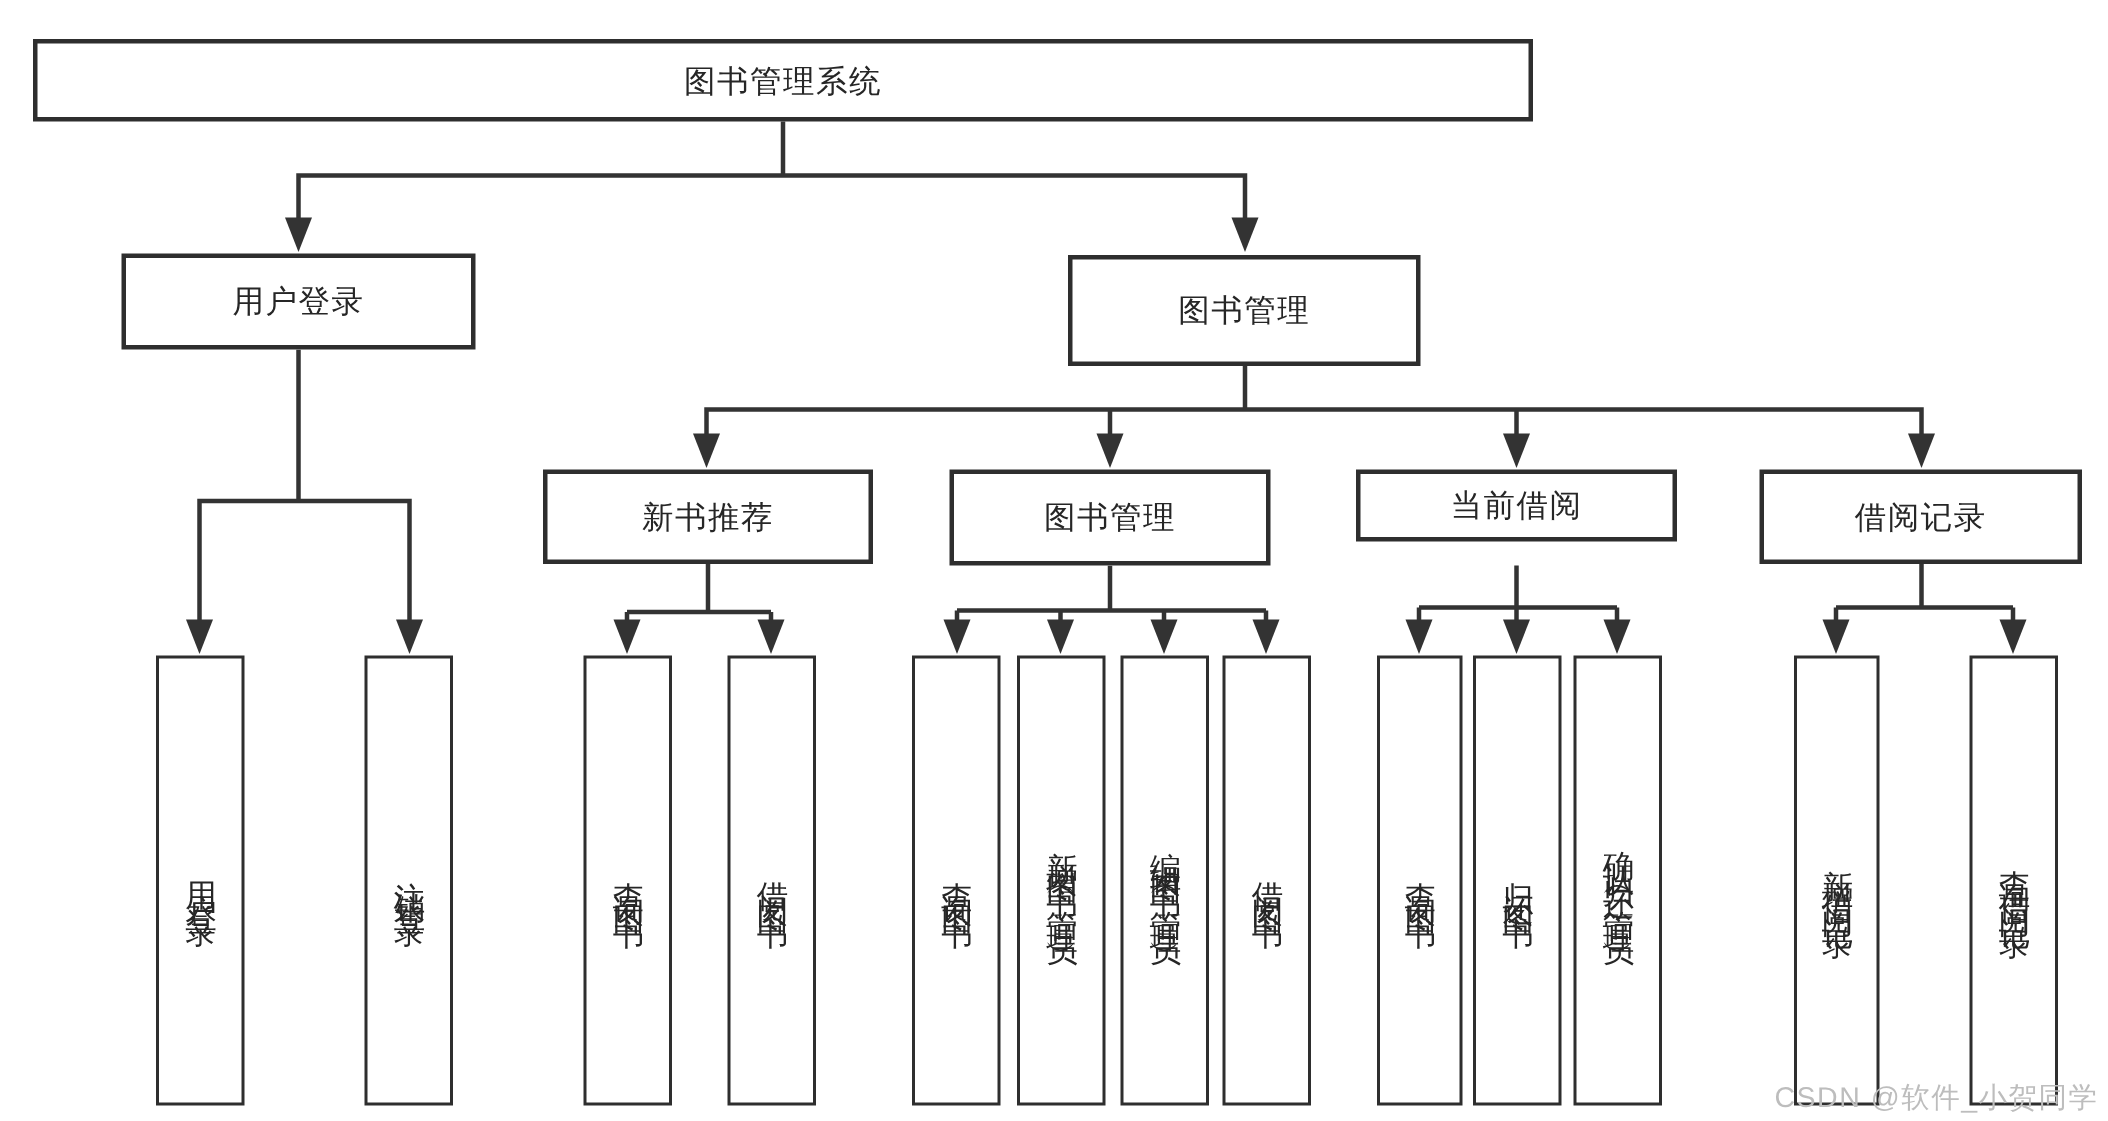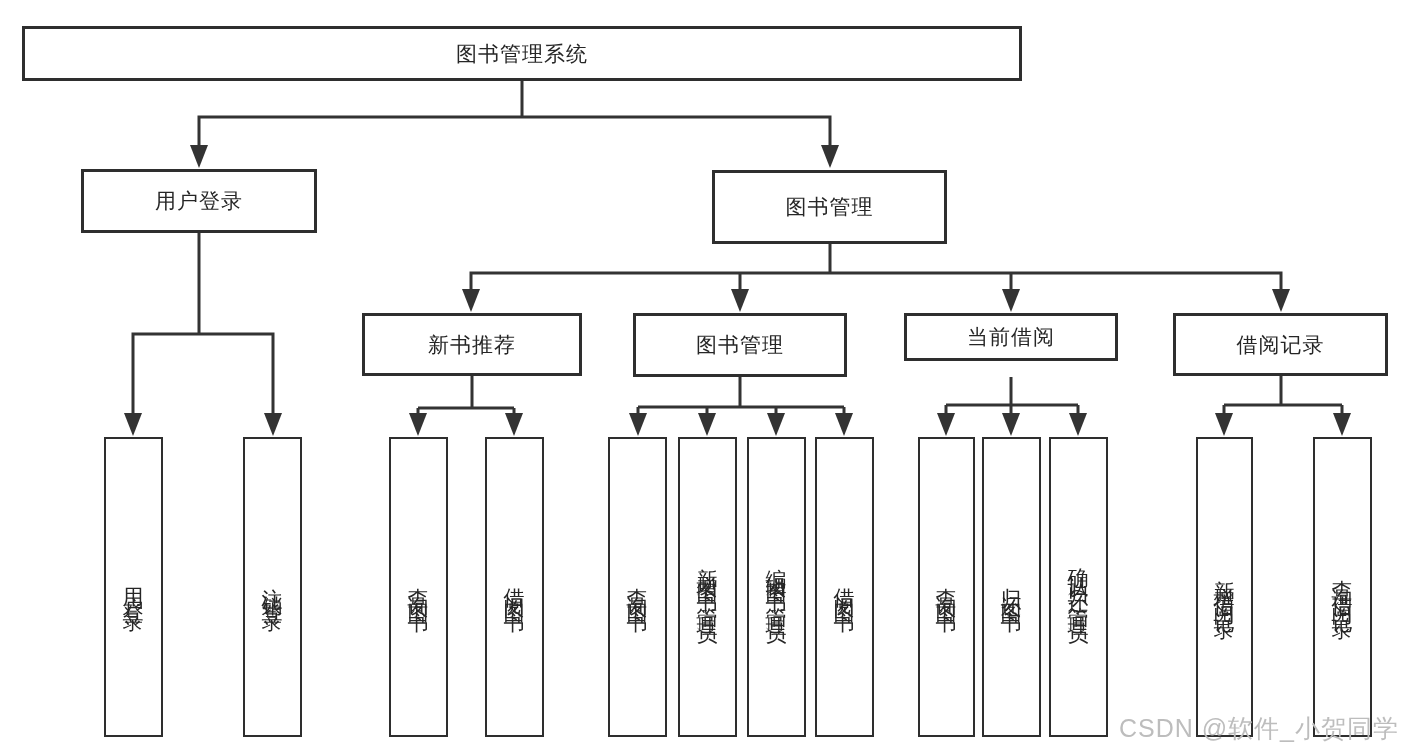--- a/index.html
+++ b/index.html
@@ -52,21 +52,21 @@
     font-size: 21px;
     letter-spacing: 8px;
     color: #262626;
     white-space: nowrap;
     line-height: 1;
   }
   .watermark {
     position: absolute;
     right: 6px;
     bottom: 2px;
-    font-size: 25px;
+    font-size: 19px;
     color: #bdbdbd;
     letter-spacing: 1px;
   }
 </style>
 </head>
 <body>
 
 <div class="stage">
 
   <svg class="connectors" viewBox="0 0 1405 747" xmlns="http://www.w3.org/2000/svg">

